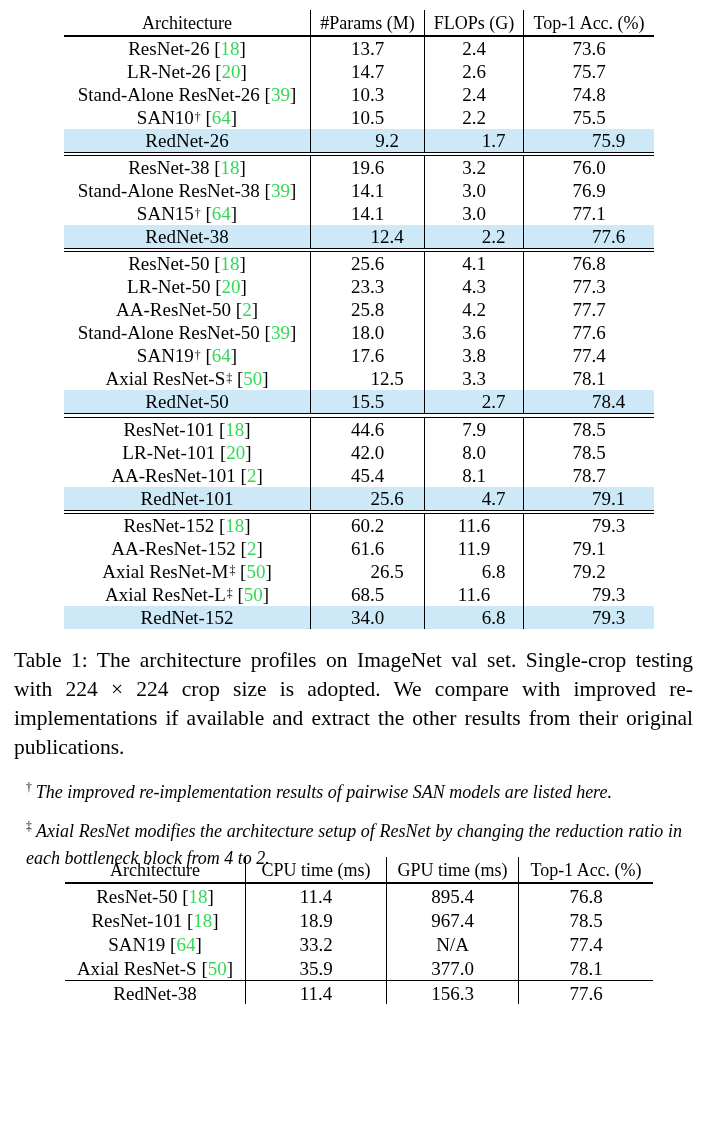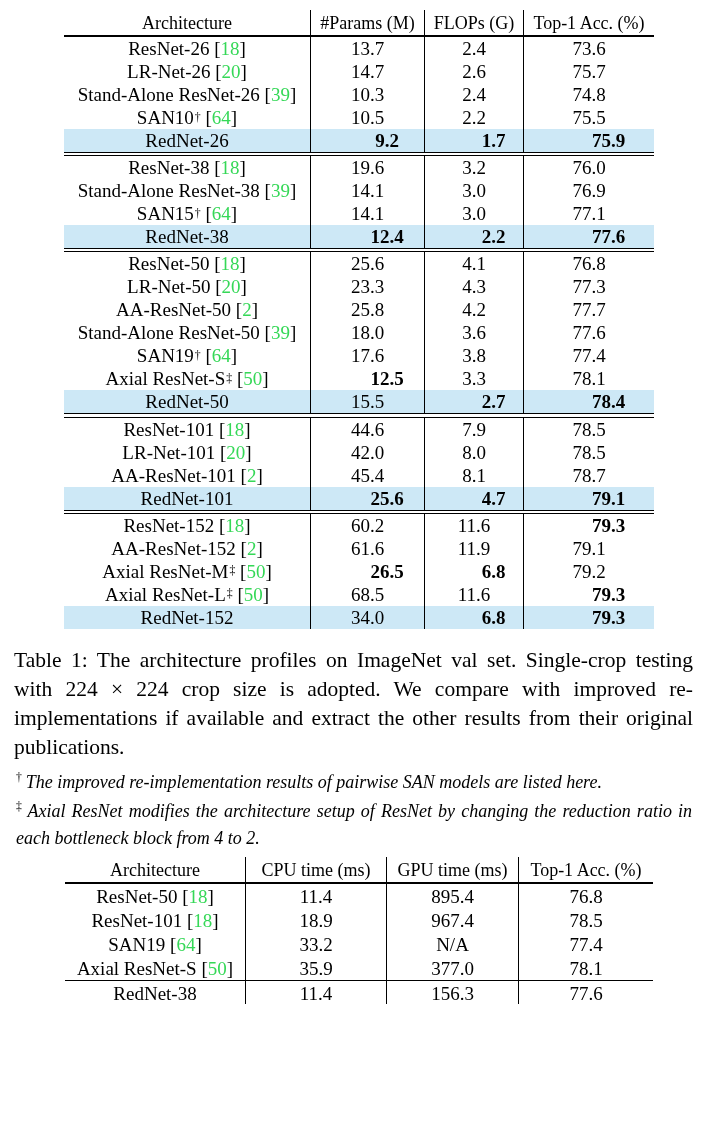--- a/index.html
+++ b/index.html
@@ -11,36 +11,36 @@
   .t1{left:64px;top:10px;width:590px;}
   .t2{left:65px;top:857px;width:588px;}
   .trow{display:grid;align-items:stretch;}
   .t1 .trow{grid-template-columns:246px 114px 99px 131px;height:23px;}
   .t2 .trow{grid-template-columns:180px 141px 132px 135px;height:24px;}
   .t1 .thead,.t2 .thead{height:25px;border-bottom:2.5px solid #000;}
   .tcell{display:flex;align-items:center;justify-content:center;
          font-size:19px;line-height:1;white-space:nowrap;}
   .thead .tcell{font-size:18px;}
   .c1,.c2,.c3{border-left:1.4px solid #000;}
-  .b{font-weight:bold;padding-left:39px;}
+  .b{font-weight:normal;padding-left:39px;}
   .hl{background:var(--hl,#cde8f6);}
   .sep-double{height:2.2px;border-top:1.4px solid #000;border-bottom:1.4px solid #000;}
   .sep-single{height:0;border-top:1.4px solid #000;}
   .cite-num{color:var(--green,#35d857);}
   .tcell sup{font-size:62%;line-height:0;margin-left:1px;}
 
   
   .caption{position:absolute;left:14px;width:679px;font-size:21.5px;
            line-height:29px;text-align:justify;}
   #caption1{top:646px;}
   #caption2{top:1039px;line-height:30px;}
   .caption sup{font-size:60%;line-height:0;}
   #footnotes{position:absolute;left:14px;top:767px;width:680px;
              font-style:italic;font-size:18px;line-height:27px;text-align:justify;}
-  .fnote{margin:2px;}
+  .fnote{margin:12px;}
   .fnote sup{font-style:normal;font-size:65%;line-height:0;margin-right:4px;}
 
   
   #watermark{position:absolute;left:466px;top:1080px;font-size:16px;
              color:var(--wm,#c9c9c9);font-family:"Liberation Sans","DejaVu Sans",sans-serif;
              letter-spacing:1px;text-shadow:0 0 1px #ffffff;}
 </style>
 </head>
 <body>
 

